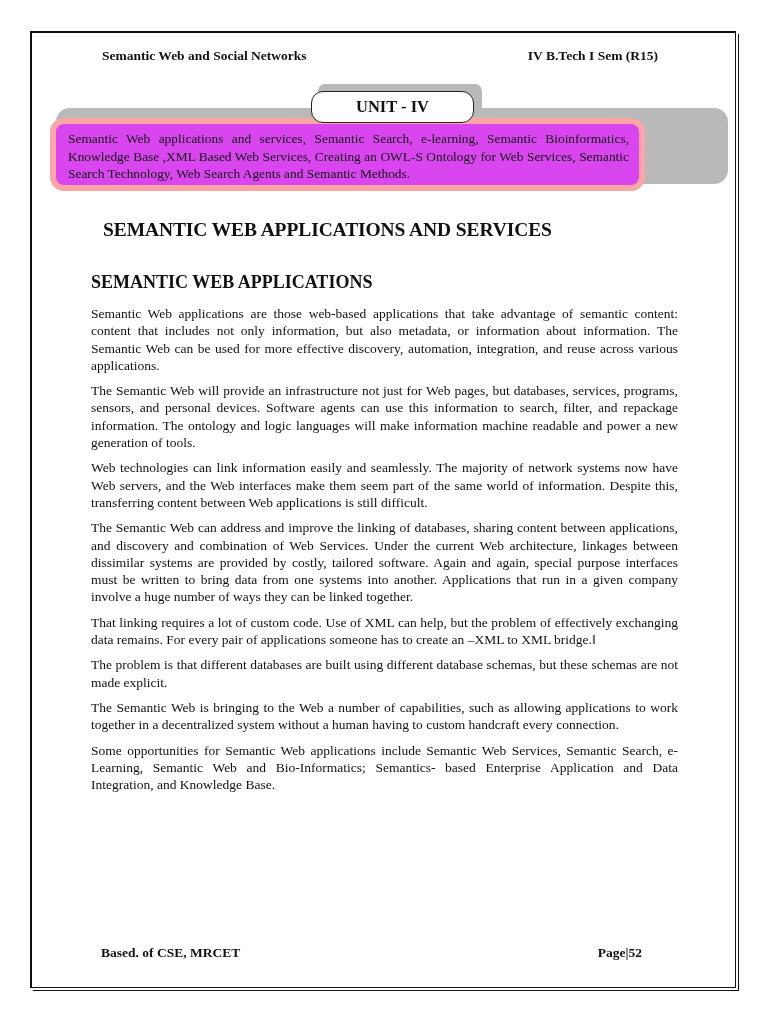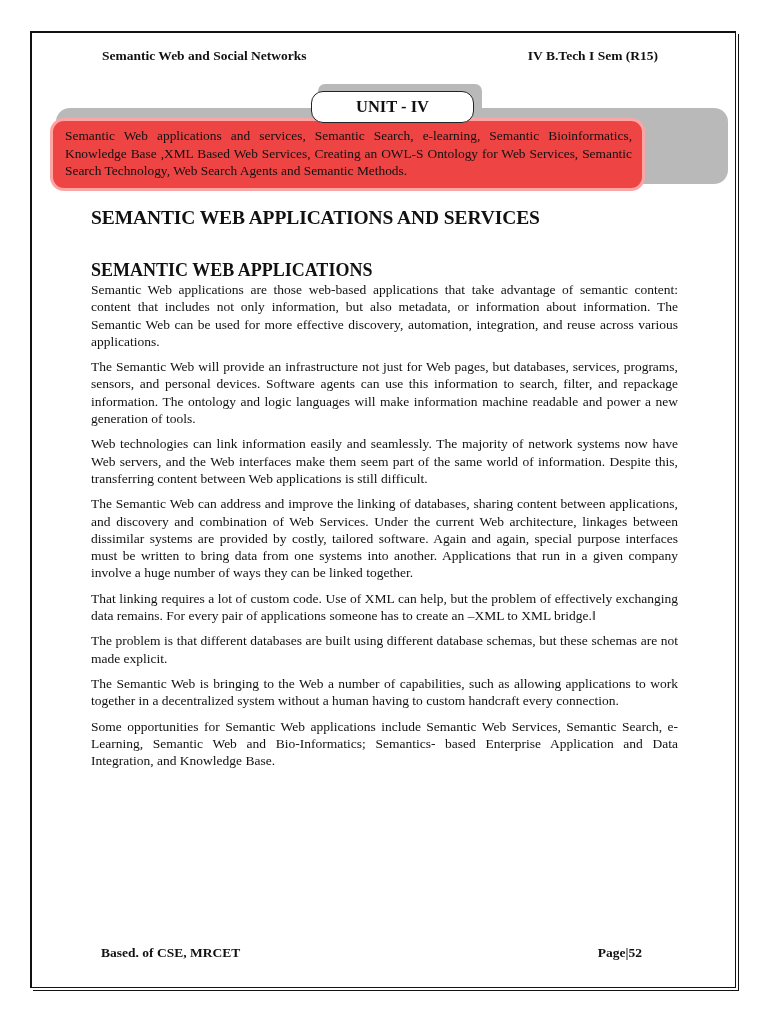--- a/index.html
+++ b/index.html
@@ -57,22 +57,22 @@
       height: 34px;
       background: #b9b9b9;
       border-radius: 7px;
     }
     .unit-box {
       position: absolute;
       left: 50px;
       top: 118px;
       width: 595px;
       height: 73px;
-      background: #ef4444;
-      border: 3px solid #fca5a5;
+      background: #d946ef;
+      border: 6px solid #fca5a5;
       border-radius: 14px;
       box-sizing: border-box;
       padding: 6px 10px 0 12px;
       font-size: 13.4px;
       line-height: 17.5px;
       text-align: justify;
     }
     .unit-tab {
       position: absolute;
       left: 311px;
@@ -89,39 +89,39 @@
       line-height: 30px;
       z-index: 2;
     }
     .content {
       position: absolute;
       left: 91px;
       top: 205px;
       width: 587px;
     }
     h1.main-title {
-      margin: 0;
+      margin: 12px;
       font-size: 19.5px;
       font-weight: bold;
       line-height: 26px;
       letter-spacing: -0.1px;
     }
     h2.section-title {
       margin: 28px 0 0 0;
       font-size: 18px;
       font-weight: bold;
       line-height: 22px;
     }
     p.para {
       margin: 0 0 8px 0;
       font-size: 13.5px;
       line-height: 17.3px;
       text-align: justify;
     }
-    p.para.first { margin-top: 0; }
+    p.para.first { margin-top: 12px; }
     .footer {
       position: absolute;
       top: 945px;
       left: 101px;
       right: 110px;
       font-weight: bold;
       font-size: 13.5px;
     }
     .footer .left { position: absolute; left: 0; top: 0; }
     .footer .right { position: absolute; right: 16px; top: 0; }

